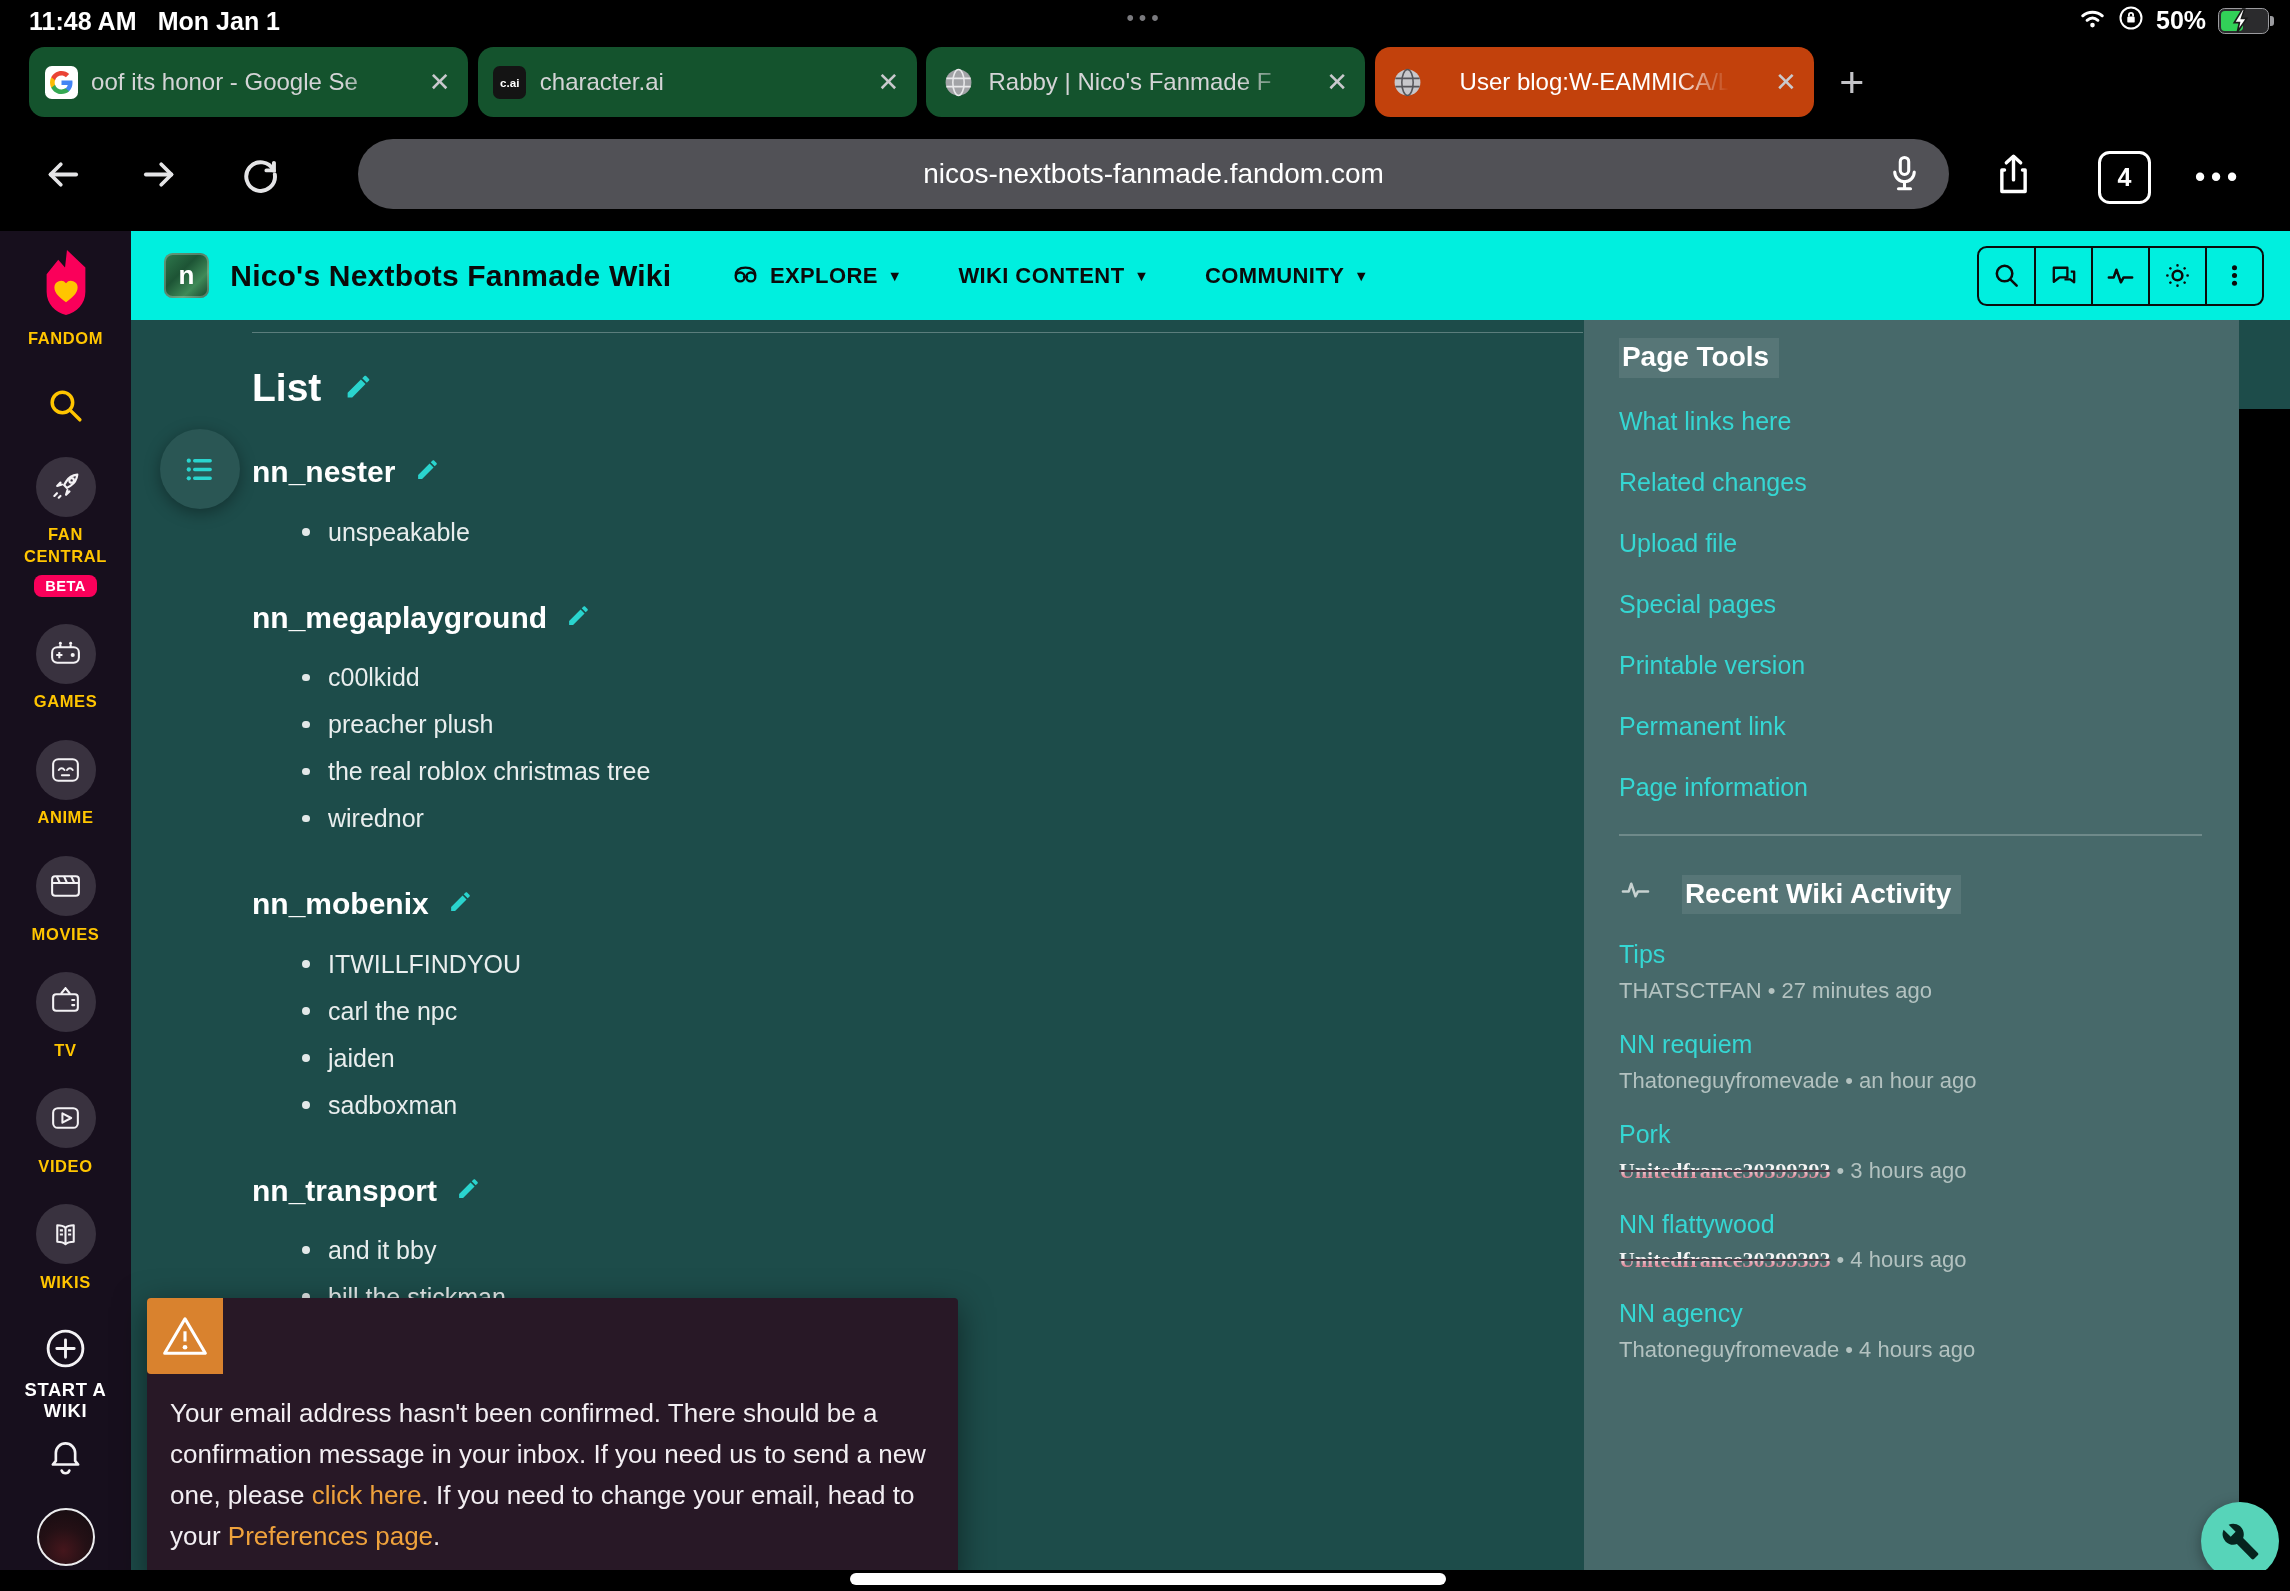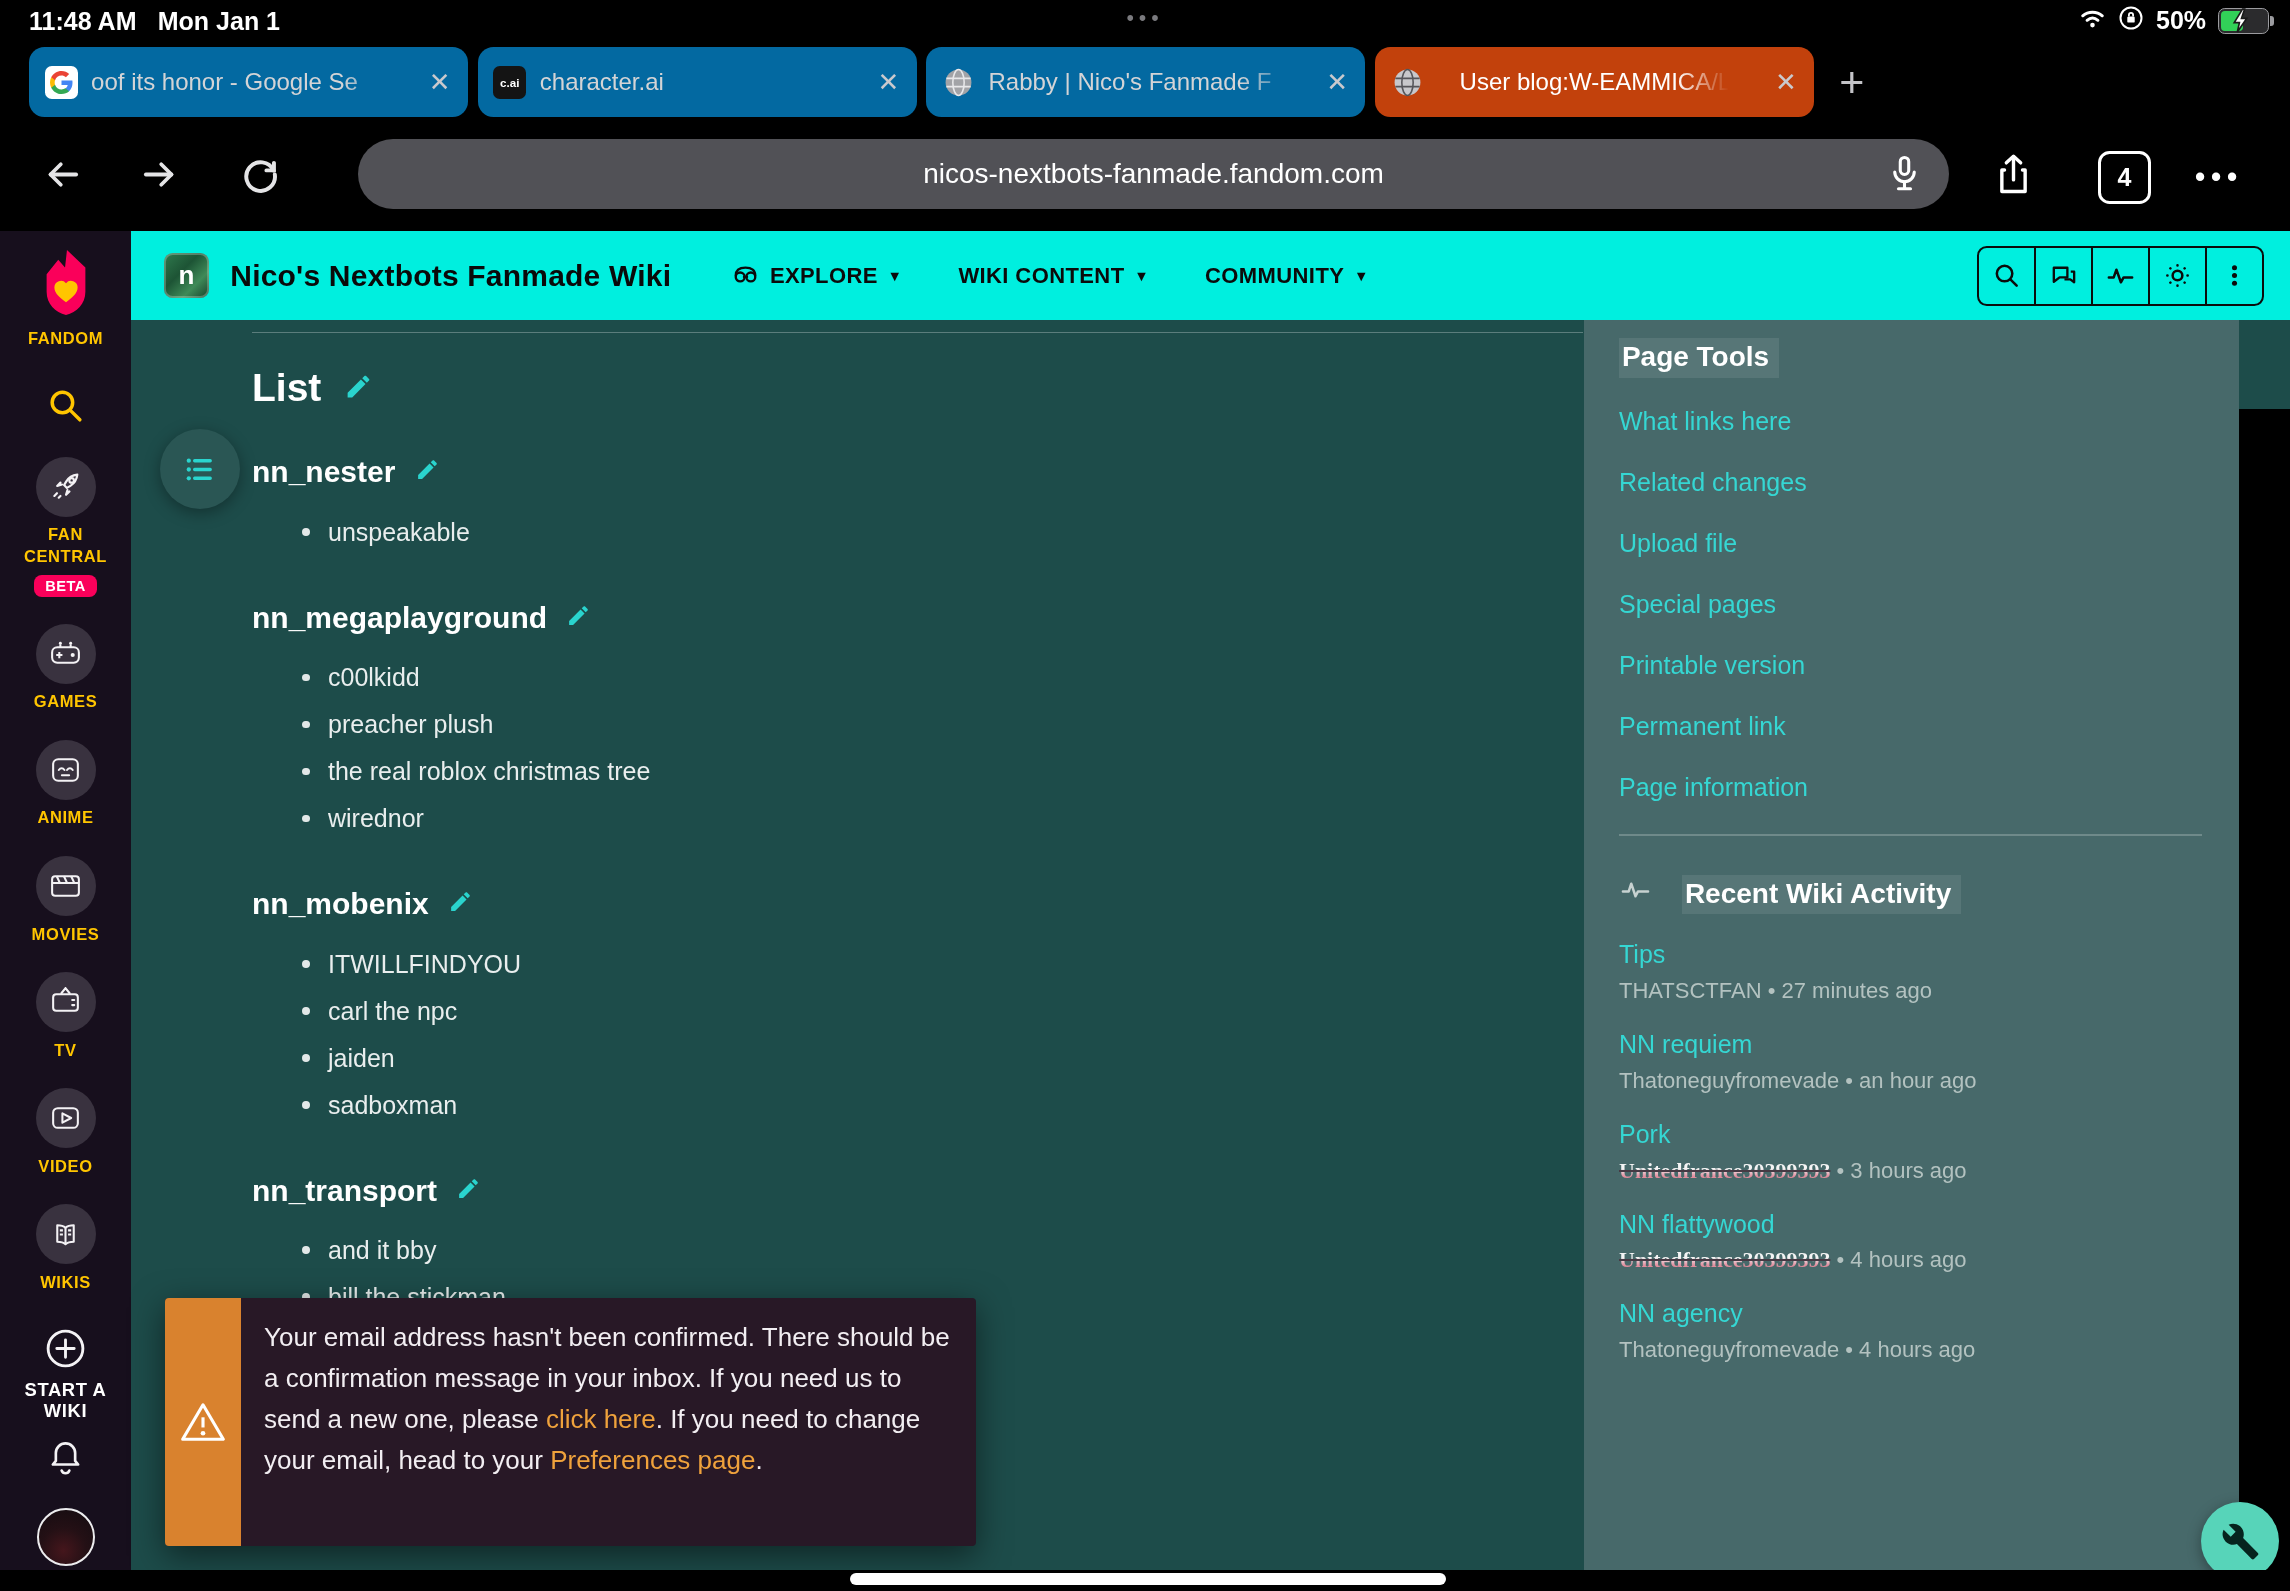--- a/index.html
+++ b/index.html
@@ -11,21 +11,21 @@
   .sb-left{position:absolute;left:29px;top:6.8px;display:flex;gap:21.3px;font-size:25px;font-weight:700;}
   .sb-dots{position:absolute;left:50%;transform:translateX(-50%);top:5.8px;color:#7a7a7e;font-size:21.3px;letter-spacing:4.9px;}
   .sb-right{position:absolute;right:21.3px;top:4.9px;display:flex;align-items:center;gap:11.6px;font-size:25px;font-weight:700;}
   .battery{position:relative;width:49px;height:24px;border:1.9px solid #9b9b9f;border-radius:6.8px;background:#2b2b2d;}
   .battery .fill{position:absolute;left:1.9px;top:1.9px;bottom:1.9px;width:45%;background:#32d158;border-radius:3.9px;}
   .battery .nub{position:absolute;right:-5.8px;top:6.8px;width:3.9px;height:10.7px;background:#9b9b9f;border-radius:0 2.9px 2.9px 0;}
   .battery svg{position:absolute;left:10.7px;top:-1.9px;}
 
   
   .tabbar{position:absolute;top:45px;left:0;right:0;height:74px;display:flex;align-items:center;padding-left:29px;gap:9.7px;}
-  .tab{width:439px;height:70px;background:#0369a1;border-radius:15.5px;display:flex;align-items:center;padding:0 15.5px 0 15.5px;gap:13.6px;box-sizing:border-box;}
+  .tab{width:439px;height:70px;background:#14532d;border-radius:15.5px;display:flex;align-items:center;padding:0 15.5px 0 15.5px;gap:13.6px;box-sizing:border-box;}
   .tab.active{background:#c2410c;gap:36px;}
   .tab-title{flex:1;font-size:24px;color:#d4d4d6;white-space:nowrap;overflow:hidden;
      -webkit-mask-image:linear-gradient(90deg,#000 78%,transparent 97%);mask-image:linear-gradient(90deg,#000 78%,transparent 97%);}
   .tab.active .tab-title{color:#fff;}
   .tab-close{font-size:26px;color:#c9c9cd;line-height:1;padding:1.9px;}
   .favicon{width:33px;height:33px;flex:0 0 33px;display:flex;align-items:center;justify-content:center;}
   .fav-g{background:#fff;border-radius:6.8px;}
   .fav-cai{background:#141414;border-radius:6.8px;color:#fff;font-size:11.6px;font-weight:700;}
   .newtab{color:#c3c3c7;font-size:43px;font-weight:300;margin-left:15.5px;line-height:1;}
 
@@ -93,22 +93,22 @@
   .act-list{margin-top:7.8px;}
   .act-entry{margin-top:26px;}
   .act-page{color:#35d7d3;font-size:25px;text-decoration:none;display:inline-block;}
   .act-meta{margin-top:8.7px;color:#b3c2c0;font-size:22px;}
   .styled-user{font-family:"Liberation Serif","DejaVu Serif",serif;font-weight:700;
      background:linear-gradient(180deg,#f4f4f4 42%,#e190a0 72%,#d8808f 100%);
      -webkit-background-clip:text;background-clip:text;-webkit-text-fill-color:transparent;
      text-decoration:line-through;text-decoration-color:#463a44;text-decoration-thickness:2.4px;}
 
   
-  .toast{position:absolute;left:165px;top:1298px;width:811px;min-height:248px;background:#281826;border-radius:3.9px;
-         display:flex;z-index:7;box-shadow:0 9.7px 33px rgba(0,0,0,.5);}
+  .toast{position:absolute;left:147px;top:1298px;width:811px;min-height:248px;background:#281826;border-radius:3.9px;
+         display:flex;z-index:7;box-shadow:0 9.7px 33px rgba(0,0,0,.5);flex-direction:column;}
   .toast-strip{width:76px;flex:0 0 76px;background:#d9822e;display:flex;align-items:center;justify-content:center;border-radius:3.9px 0 0 3.9px;}
   .toast-body{padding:19.4px 25px 25px 23px;font-size:26px;line-height:41px;color:#f2eef2;}
   .toast-body a{color:#efa23c;text-decoration:none;}
 
   
   .fab{position:absolute;left:2201px;top:1502px;width:78px;height:78px;border-radius:50%;background:#57d4b9;
        display:flex;align-items:center;justify-content:center;z-index:8;box-shadow:0 3.9px 13.6px rgba(0,0,0,.35);}
   .bottombar{position:absolute;left:0;right:0;bottom:0;height:21.3px;background:#000;z-index:9;}
   .home-indicator{position:absolute;left:850px;bottom:5.8px;width:596px;height:12.6px;border-radius:6.8px;background:#fff;z-index:10;}
 </style>

